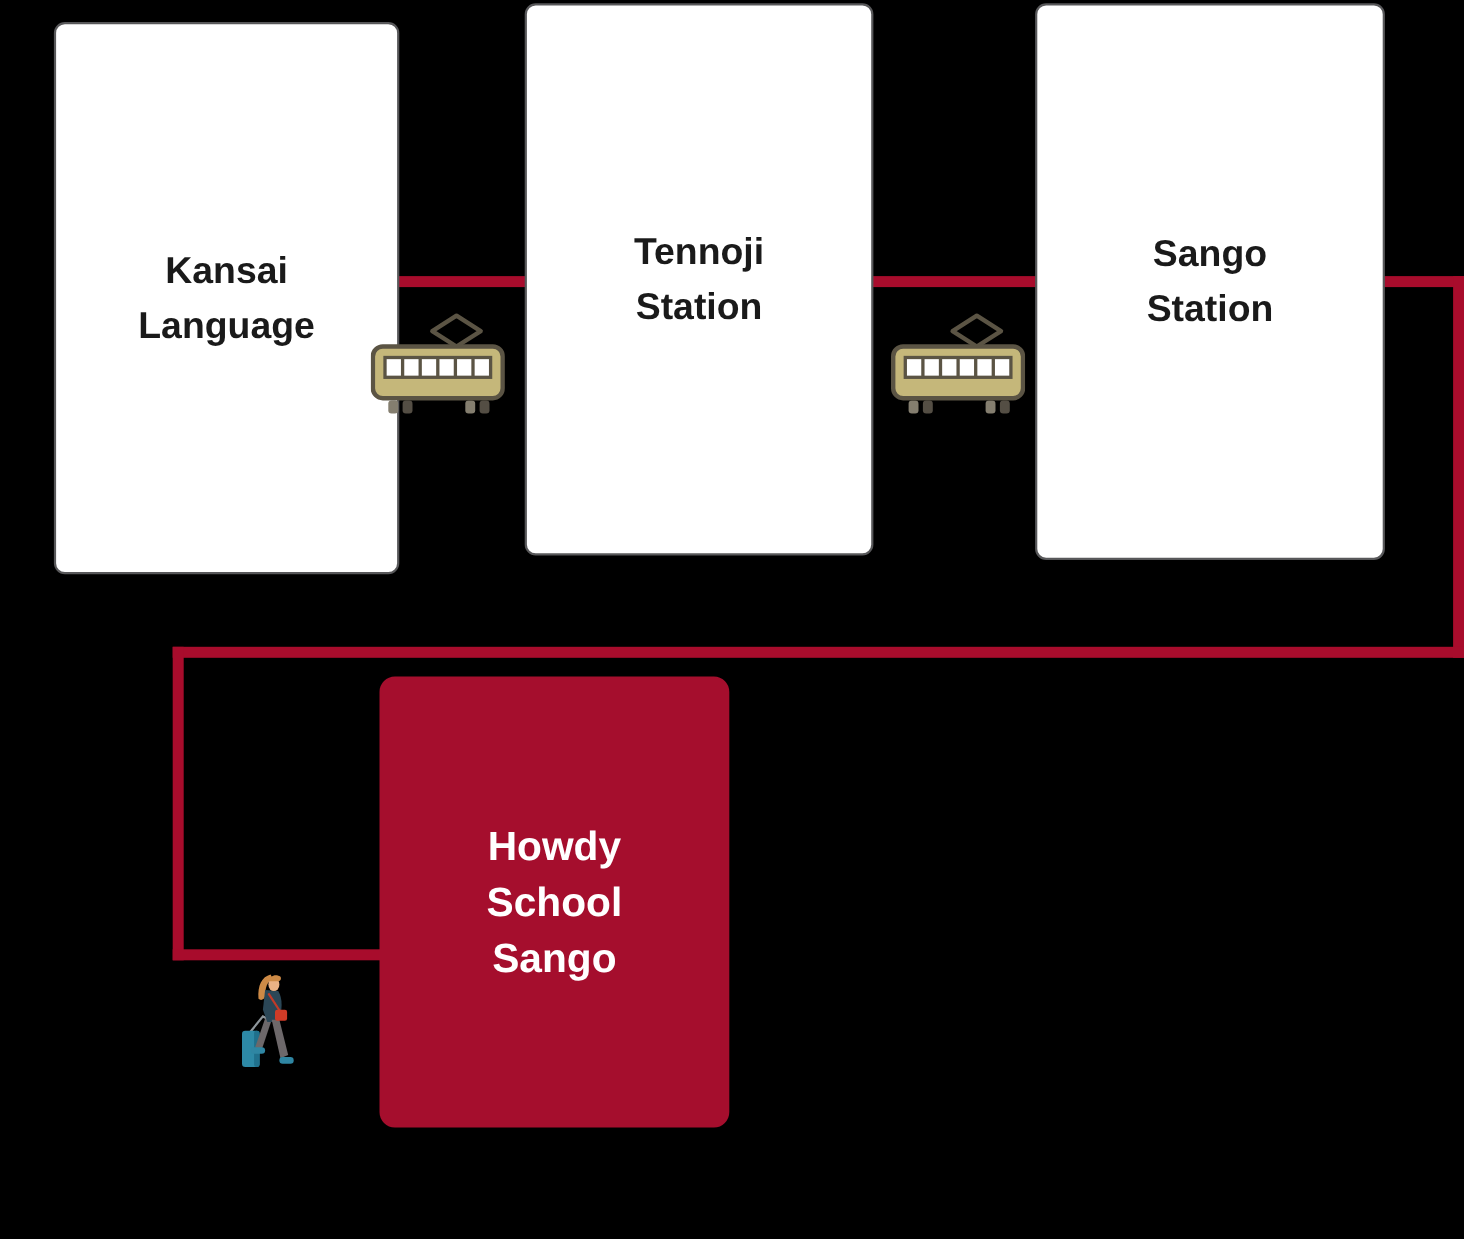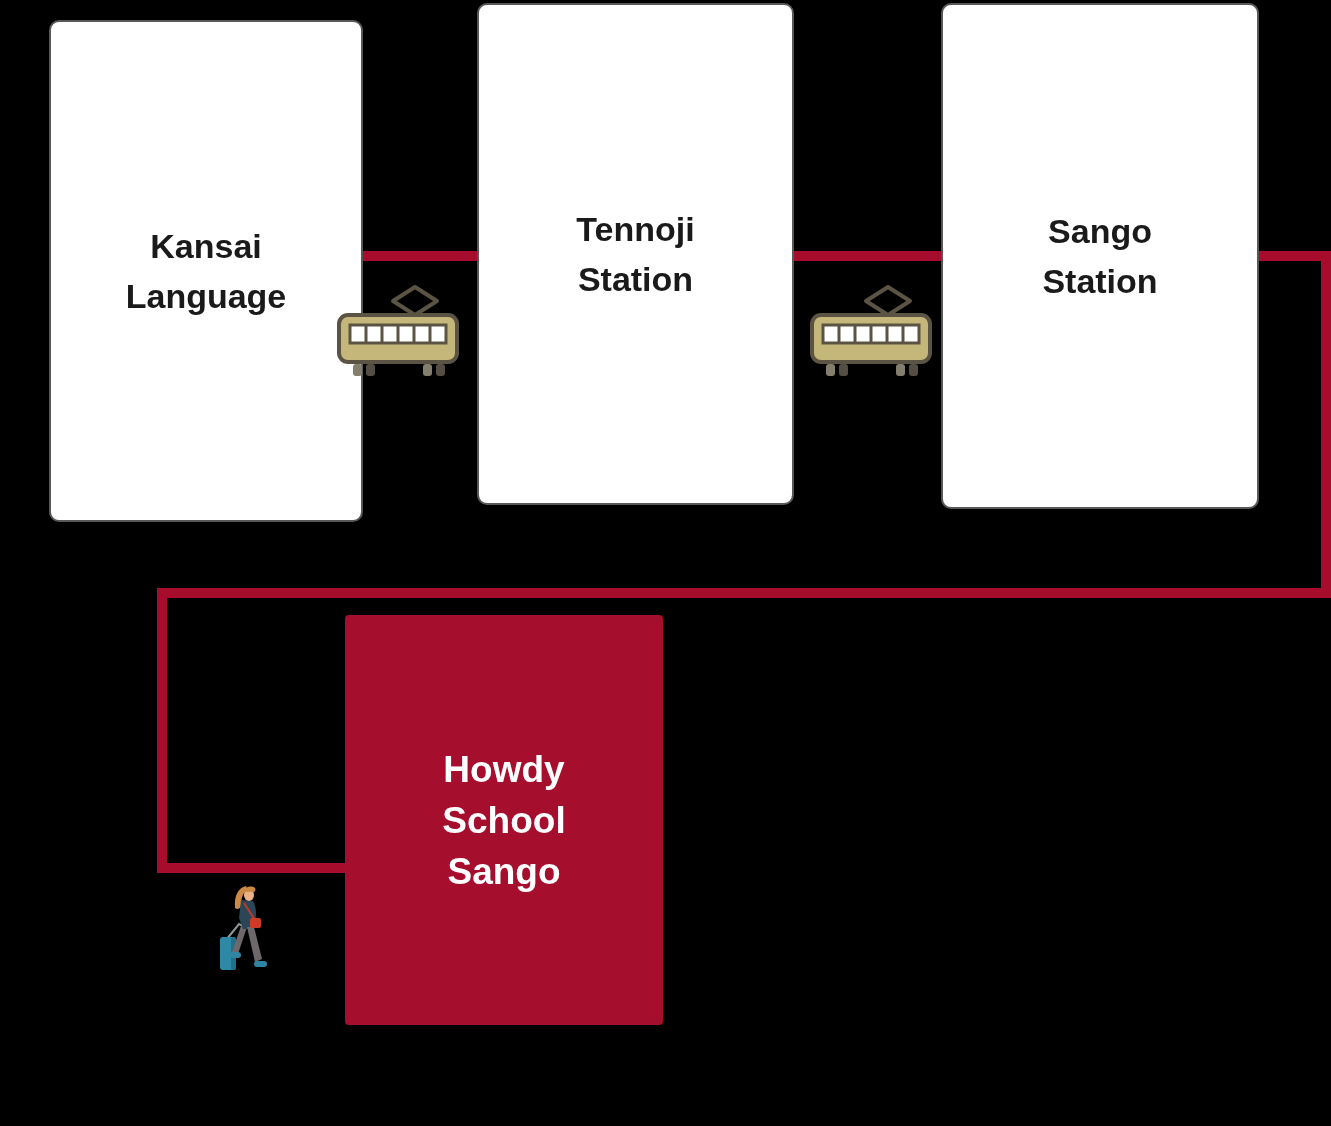--- a/index.html
+++ b/index.html
@@ -52,21 +52,21 @@
     color: #1a1a1a;
     white-space: nowrap;
   }
 
   
   .destination-box {
     position: absolute;
     left: 345px; top: 615px;
     width: 318px; height: 410px;
     background: #a50e2d;
-    border-radius: 4px;
+    border-radius: 14px;
     z-index: 2;
     display: flex;
     flex-direction: column;
     align-items: center;
     justify-content: center;
     text-align: center;
   }
   .destination-line {
     display: block;
     font-size: 37px;

